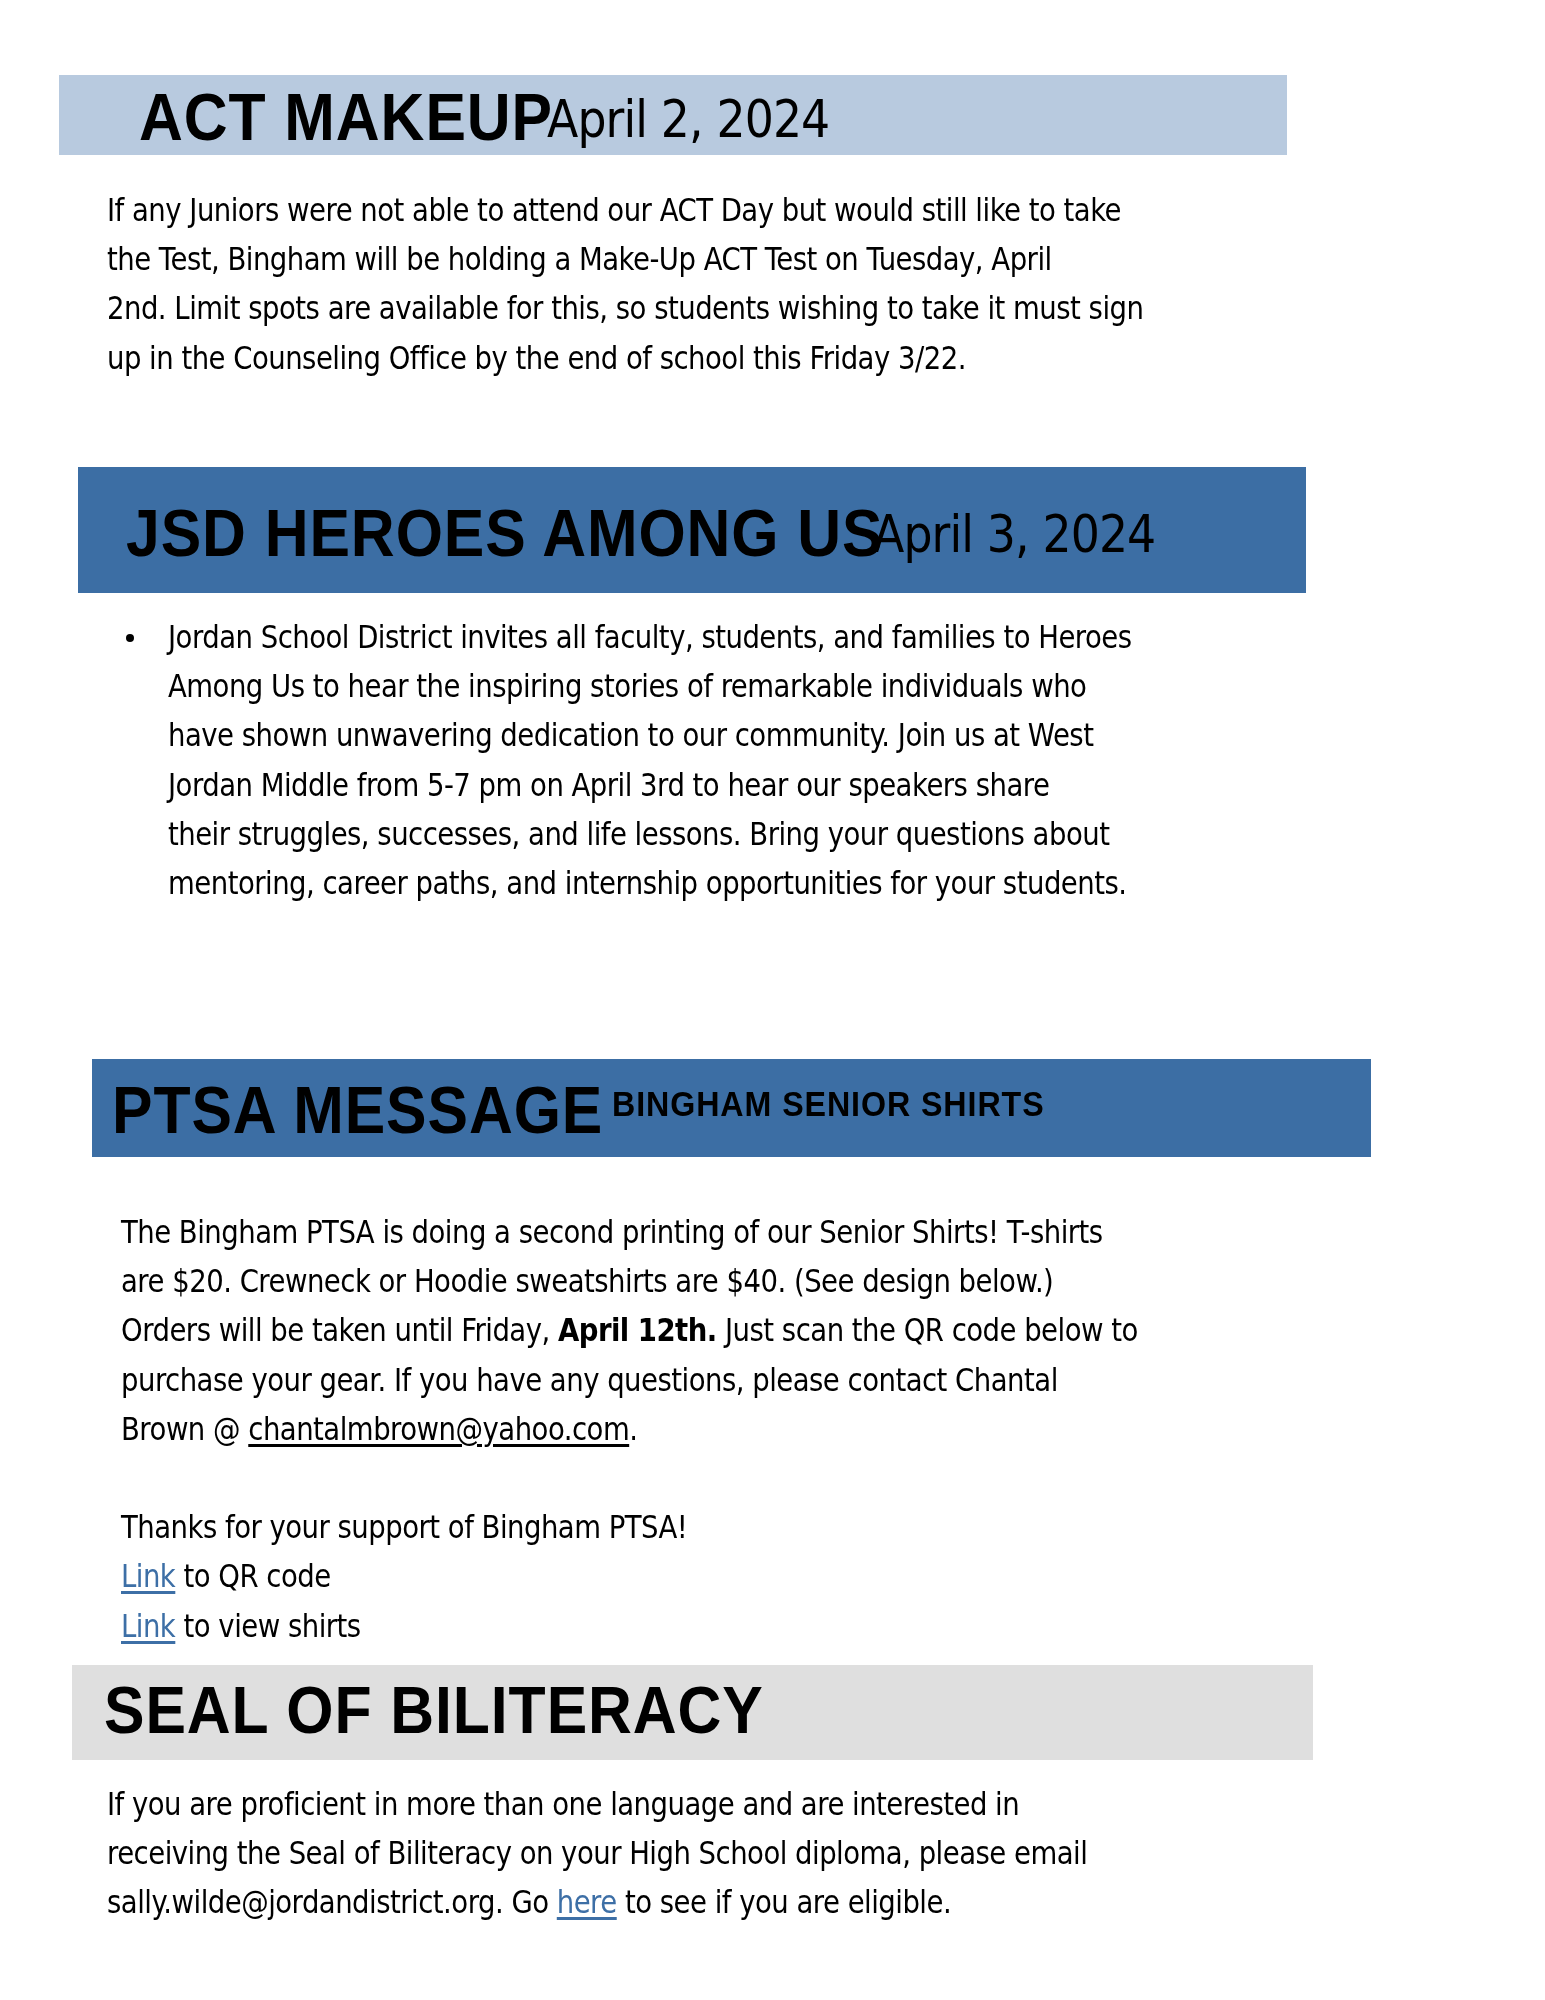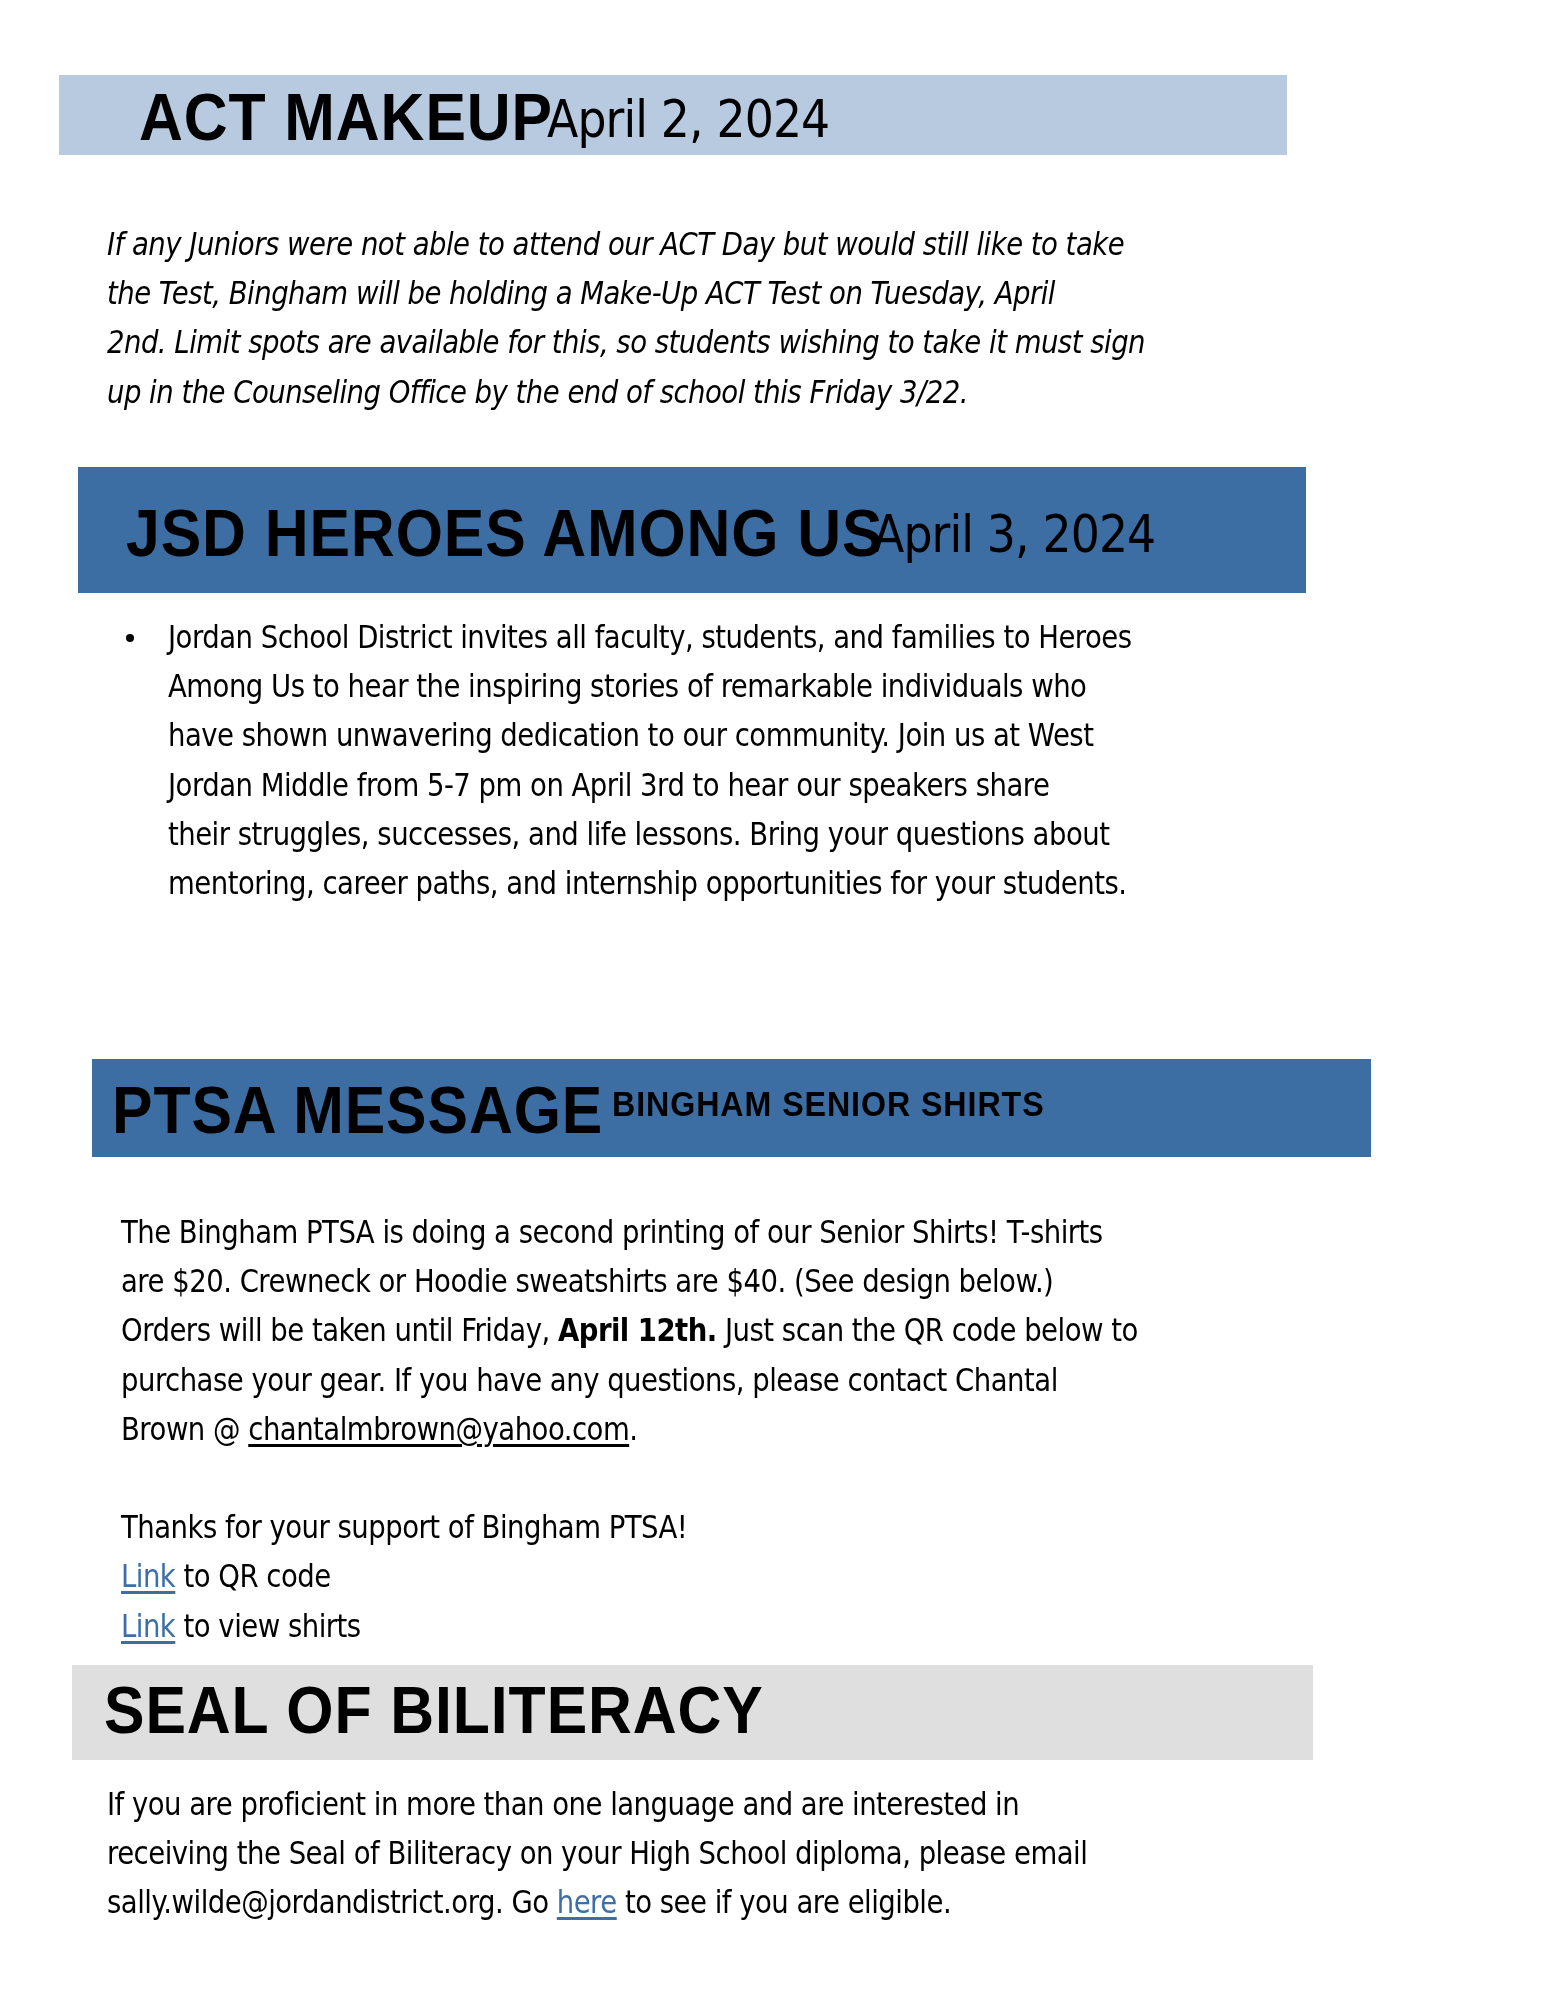--- a/index.html
+++ b/index.html
@@ -18,21 +18,21 @@
   ul.bul li .dot { position:absolute; left:2px; top:21px; width:8px; height:8px; border-radius:50%; background:#000; }
 </style>
 </head>
 <body>
 
 <div class="bar" style="left:59px; top:75px; width:1228px; height:80px; background:#b8cadf; padding-left:80px;">
   <span class="title" style="font-size:66px; margin-top:4px;">ACT MAKEUP</span>
   <span class="date" style="font-size:52px; margin-left:-42px; margin-top:8px;">April 2, 2024</span>
 </div>
 
-<div class="para" style="left:107px; top:220px;font-style:italic;">
+<div class="para" style="left:107px; top:186px;">
   <span class="ln">If any Juniors were not able to attend our ACT Day but would still like to take</span>
   <span class="ln">the Test, Bingham will be holding a Make-Up ACT Test on Tuesday, April</span>
   <span class="ln">2nd. Limit spots are available for this, so students wishing to take it must sign</span>
   <span class="ln">up in the Counseling Office by the end of school this Friday 3/22.</span>
 </div>
 
 <div class="bar" style="left:78px; top:467px; width:1228px; height:126px; background:#3c6ea4; padding-left:48px;">
   <span class="title" style="font-size:66px; margin-top:6px;">JSD HEROES AMONG US</span>
   <span class="date" style="font-size:52px; margin-left:-76px; margin-top:8px;">April 3, 2024</span>
 </div>

